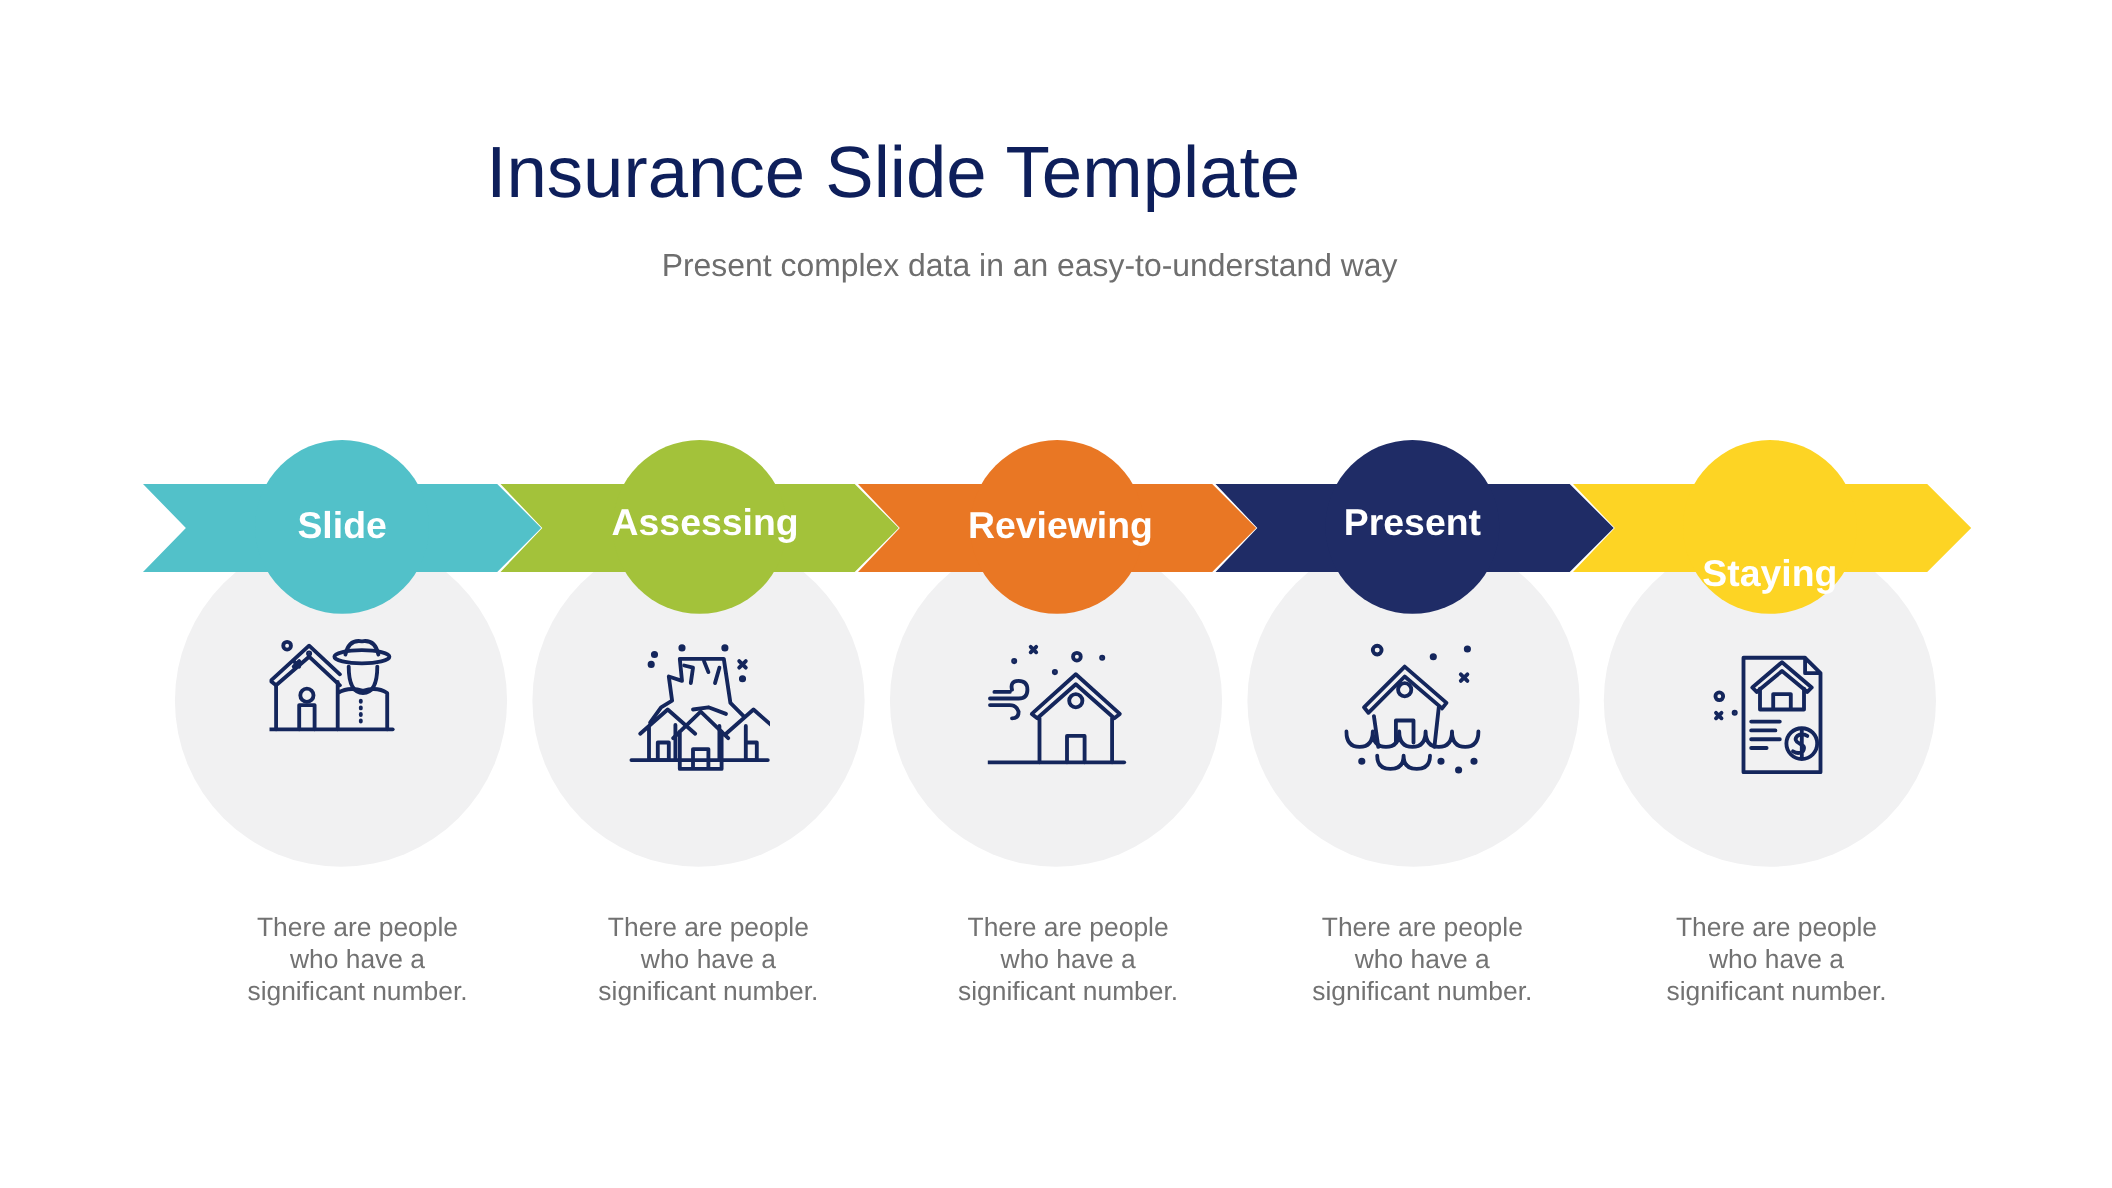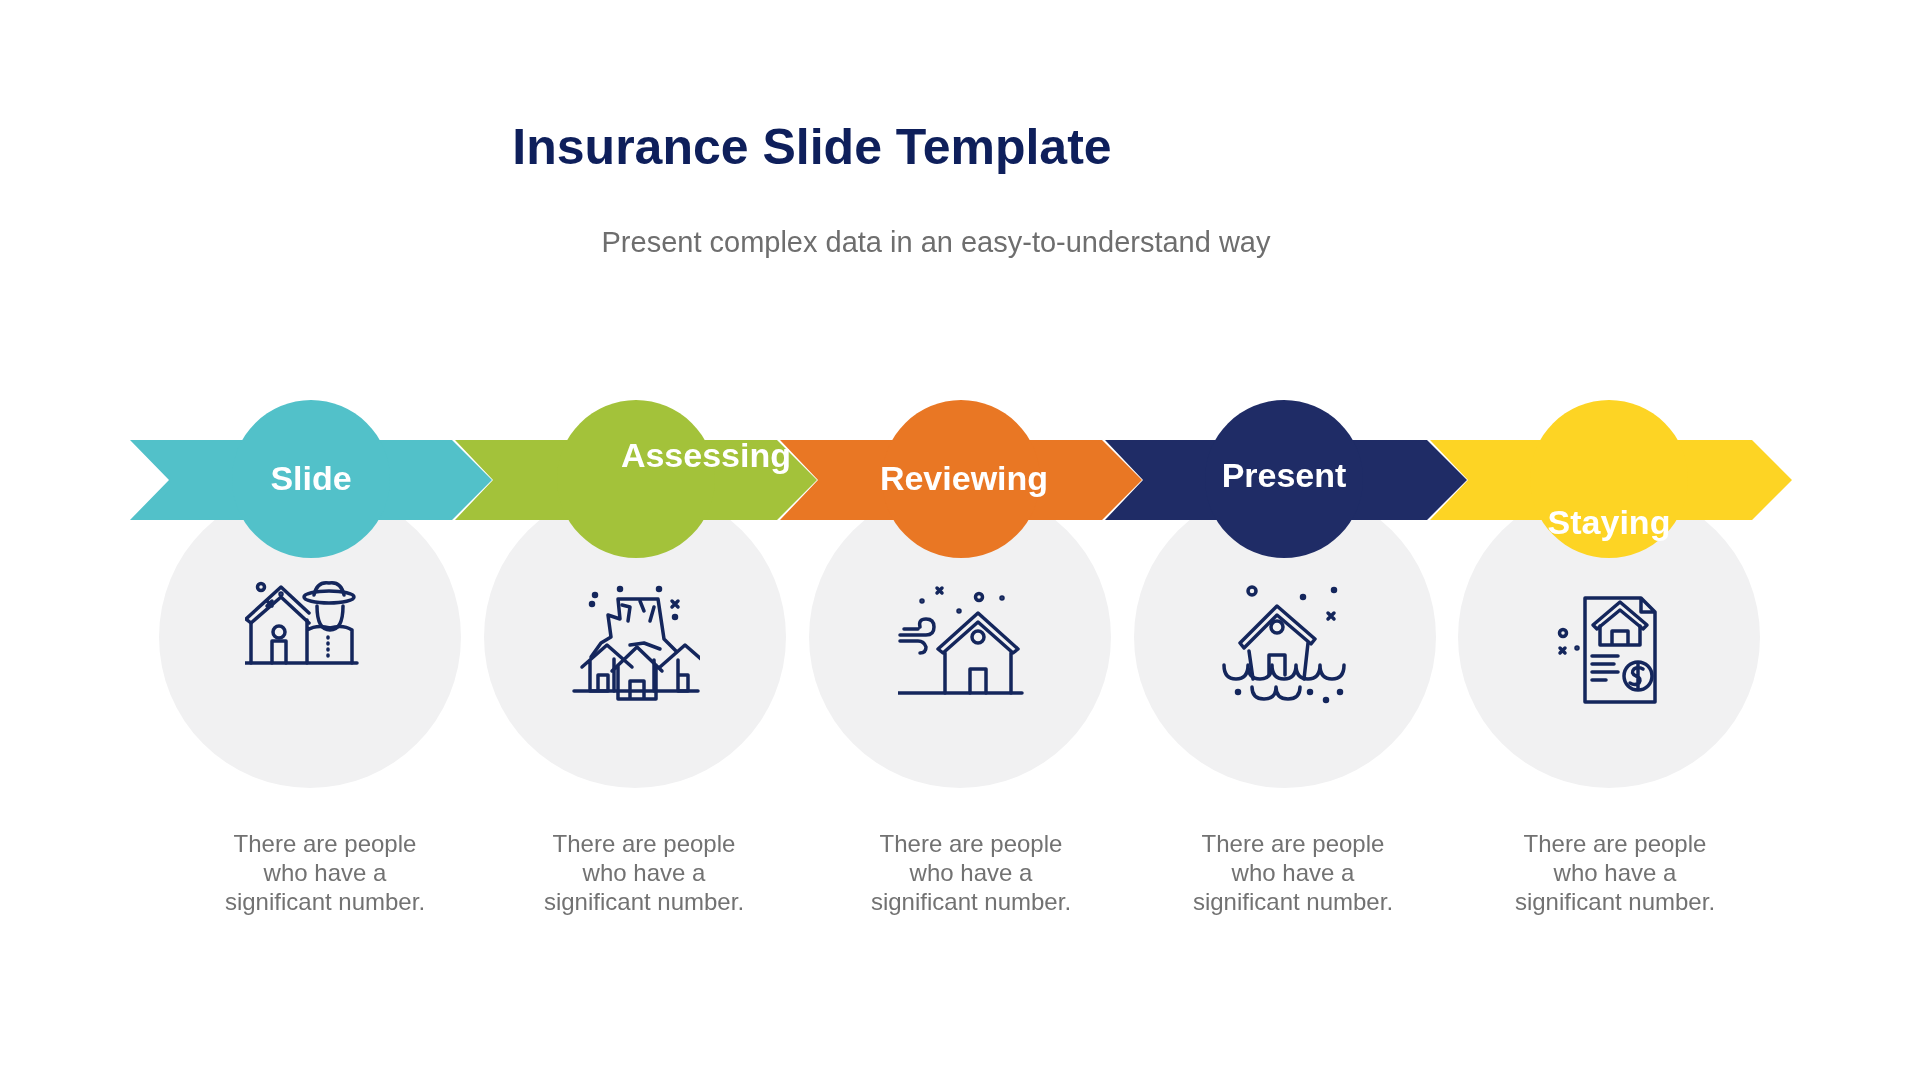--- a/index.html
+++ b/index.html
@@ -1,17 +1,17 @@
 <!DOCTYPE html>
 <html><head>
 <meta charset="utf-8">
 <style>
   html, body { margin:0; padding:0; }
   body { width:1920px; height:1080px; background:#ffffff; position:relative; overflow:hidden; font-family:"Liberation Sans", sans-serif; }
-  .title { position:absolute; left:0; width:1624px; top:118px; text-align:center; font-size:50px; font-weight:bold; color:#0e1f5b; letter-spacing:0px; }
+  .title { position:absolute; left:0; width:1624px; top:118px; text-align:center; font-size:66px; font-weight:normal; color:#0e1f5b; letter-spacing:0px; }
   .subtitle { position:absolute; left:0; width:1872px; top:226px; text-align:center; font-size:29px; color:#6e6e6e; }
   .band { position:absolute; left:0; top:0; width:1920px; height:1080px; }
   .label { position:absolute; width:300px; text-align:center; font-weight:bold; font-size:34px; color:#ffffff; top:459px; }
   .icon { position:absolute; width:130px; height:130px; }
   .desc { position:absolute; width:300px; text-align:center; font-size:24px; line-height:29px; color:#727272; top:829px; }
   .desc span { display:block; }
 </style>
 </head>
 <body>
 
@@ -33,21 +33,21 @@
   <polygon points="130,440 452,440 492,480 452,520 130,520 169,480" fill="#52c1c9"></polygon>
 
   <circle cx="311" cy="479" r="79" fill="#52c1c9"></circle>
   <circle cx="636" cy="479" r="79" fill="#a3c23a"></circle>
   <circle cx="961" cy="479" r="79" fill="#e97724"></circle>
   <circle cx="1284" cy="479" r="79" fill="#1f2c66"></circle>
   <circle cx="1609" cy="479" r="79" fill="#fdd424"></circle>
 </svg>
 
 <div class="label" style="left:161px;">Slide</div>
-<div class="label" style="left:491px;top:436px;text-align:right;">Assessing</div>
+<div class="label" style="left:491px;top:456px;">Assessing</div>
 <div class="label" style="left:814px;">Reviewing</div>
 <div class="label" style="left:1134px;top:456px;">Present</div>
 <div class="label" style="left:1459px;margin-top:44px;">Staying</div>
 
 <svg class="icon" style="left:245px;top:575px;" viewBox="0 0 130 130" fill="none" stroke="#14265c" stroke-width="3.5" stroke-linecap="round" stroke-linejoin="round">
   <circle cx="16" cy="12" r="3.5"></circle>
   <circle cx="36" cy="19" r="1" fill="#14265c"></circle>
   <path d="M22 26 l5 5 M27 26 l-5 5"></path>
   <ellipse cx="84" cy="22" rx="25" ry="6"></ellipse>
   <path d="M69 20 q3 -14 15 -12 q12 -2 15 12"></path>

